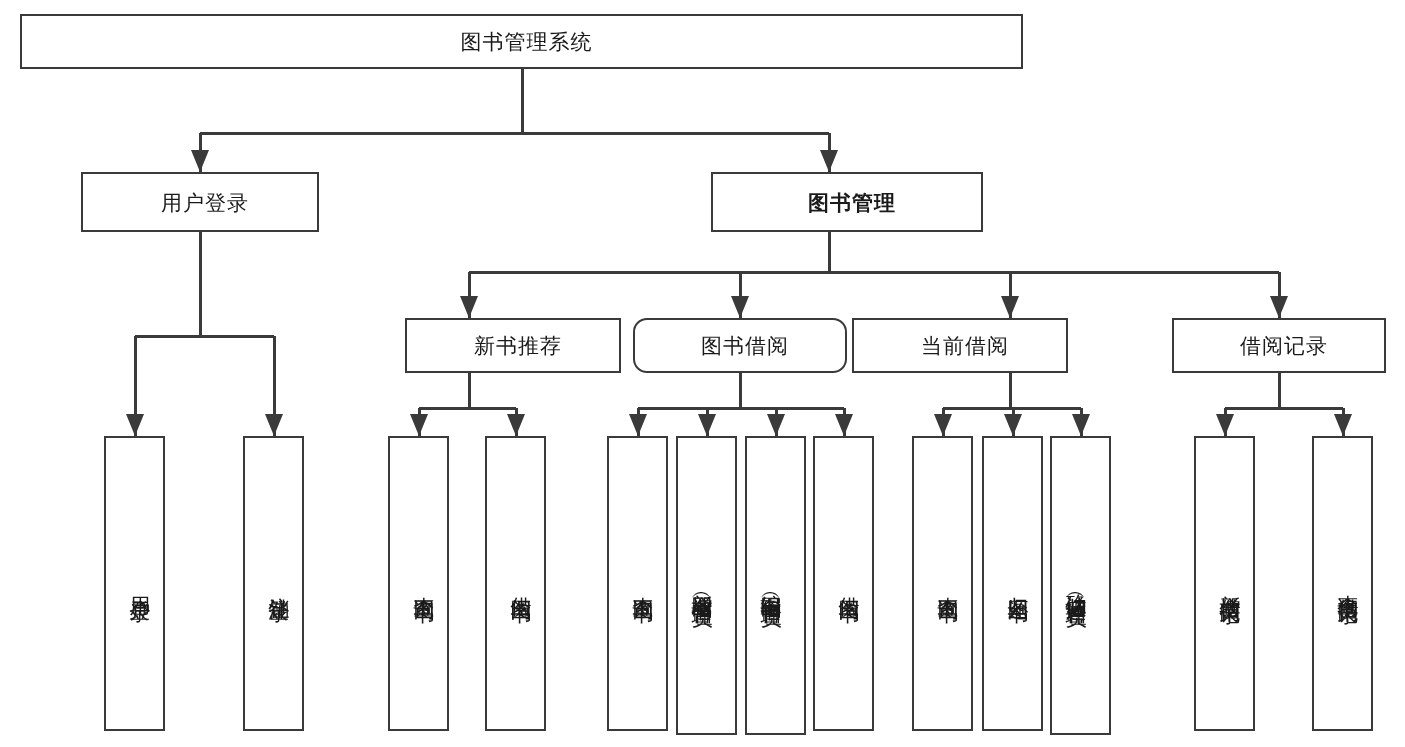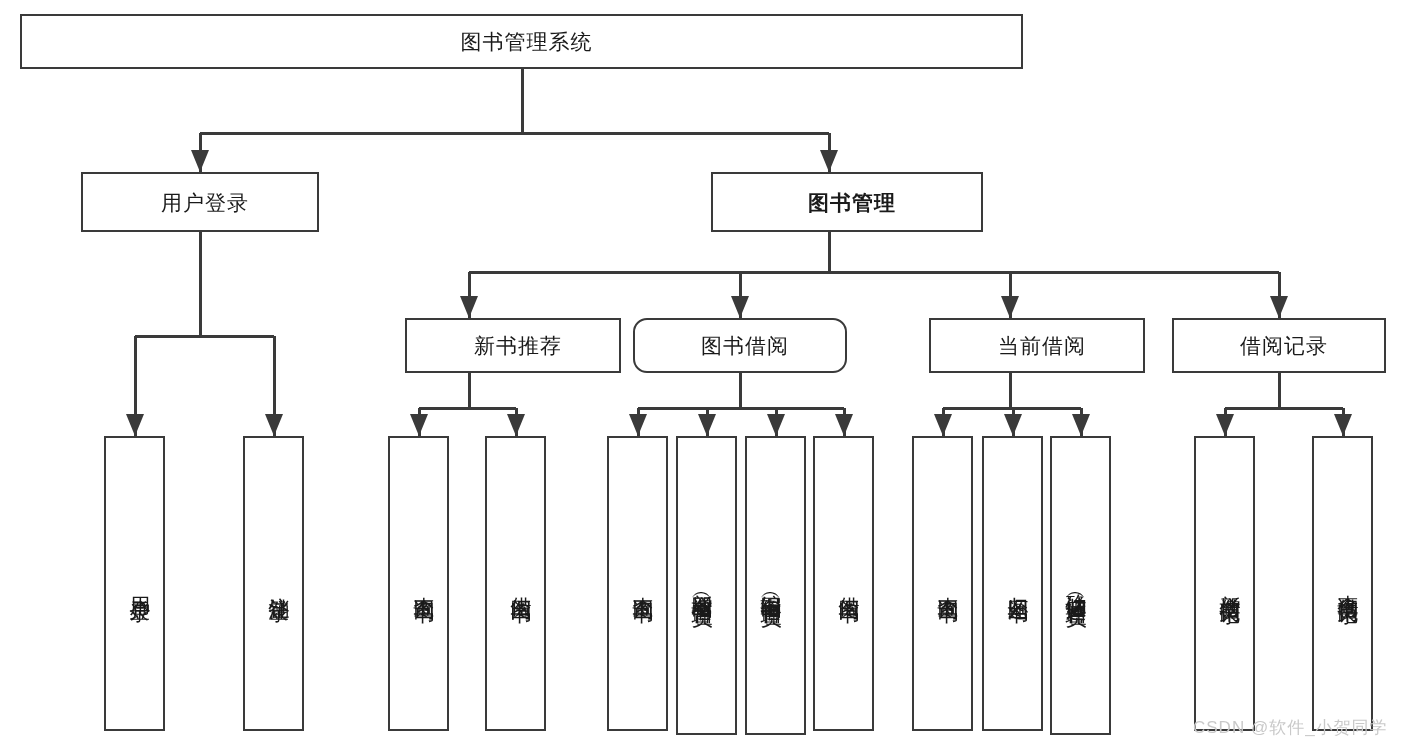--- a/index.html
+++ b/index.html
@@ -119,21 +119,21 @@
       </div>
       <div class="node horizontal" style="left: 711px; top: 172px; width: 272px; height: 60px; border-color: rgb(58, 58, 58); background: rgb(255, 255, 255); color: rgb(26, 26, 26); font-weight: bold;">
         <span class="node-label">图书管理</span>
       </div>
       <div class="node horizontal" style="left: 361px; top: 318px; width: 216px; height: 55px; border-color: rgb(58, 58, 58); background: rgb(255, 255, 255); color: rgb(26, 26, 26); margin-left: 44px;">
         <span class="node-label">新书推荐</span>
       </div>
       <div class="node horizontal" style="left: 633px; top: 318px; width: 214px; height: 55px; border-color: rgb(58, 58, 58); background: rgb(255, 255, 255); color: rgb(26, 26, 26); border-radius: 14px;">
         <span class="node-label">图书借阅</span>
       </div>
-      <div class="node horizontal" style="left: 929px; top: 318px; width: 216px; height: 55px; border-color: rgb(58, 58, 58); background: rgb(255, 255, 255); color: rgb(26, 26, 26);">
+      <div class="node horizontal" style="left: 852px; top: 318px; width: 216px; height: 55px; border-color: rgb(58, 58, 58); background: rgb(255, 255, 255); color: rgb(26, 26, 26);">
         <span class="node-label">当前借阅</span>
       </div>
       <div class="node horizontal" style="left: 1172px; top: 318px; width: 214px; height: 55px; border-color: rgb(58, 58, 58); background: rgb(255, 255, 255); color: rgb(26, 26, 26); align-items: center;">
         <span class="node-label">借阅记录</span>
       </div>
       <div class="node vertical centered" style="left: 104px; top: 436px; width: 61px; height: 295px; border-color: rgb(58, 58, 58); background: rgb(255, 255, 255); color: rgb(26, 26, 26);">
         <span class="node-label">用户登录</span>
       </div>
       <div class="node vertical centered" style="left: 243px; top: 436px; width: 61px; height: 295px; border-color: rgb(58, 58, 58); background: rgb(255, 255, 255); color: rgb(26, 26, 26);">
         <span class="node-label">注销登录</span>
@@ -165,14 +165,13 @@
       <div class="node vertical topaligned" style="left: 1050px; top: 436px; width: 61px; height: 299px; border-color: rgb(58, 58, 58); background: rgb(255, 255, 255); color: rgb(26, 26, 26);">
         <span class="node-label">确认归还（管理员）</span>
       </div>
       <div class="node vertical centered" style="left: 1194px; top: 436px; width: 61px; height: 295px; border-color: rgb(58, 58, 58); background: rgb(255, 255, 255); color: rgb(26, 26, 26);">
         <span class="node-label">新增借阅记录</span>
       </div>
       <div class="node vertical centered" style="left: 1312px; top: 436px; width: 61px; height: 295px; border-color: rgb(58, 58, 58); background: rgb(255, 255, 255); color: rgb(26, 26, 26);">
         <span class="node-label">查询借阅记录</span>
       </div>
     </div>
-  <div class="watermark" style="left: 1193px; top: 716px; color: rgb(201, 201, 201);">CSDN @软件_小贺同学</div>
 </div>
 
 </body></html>

